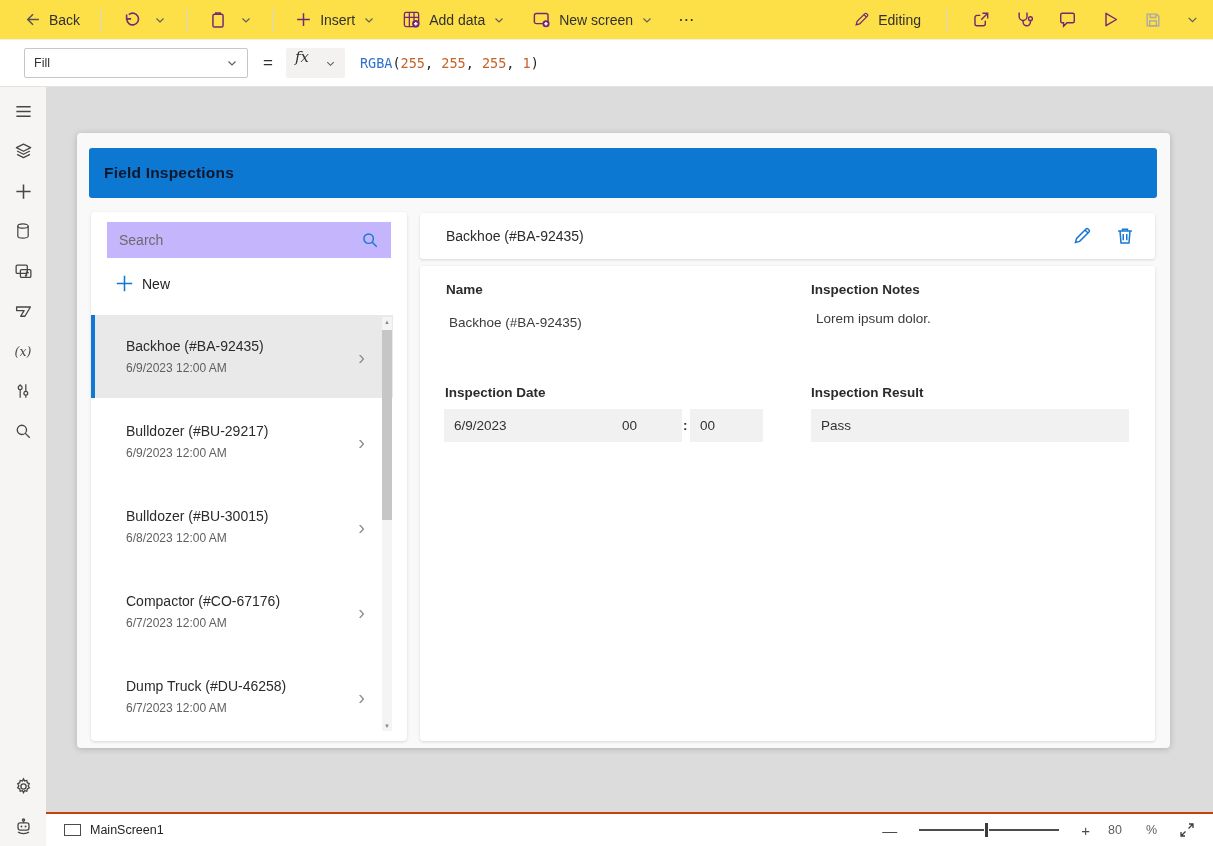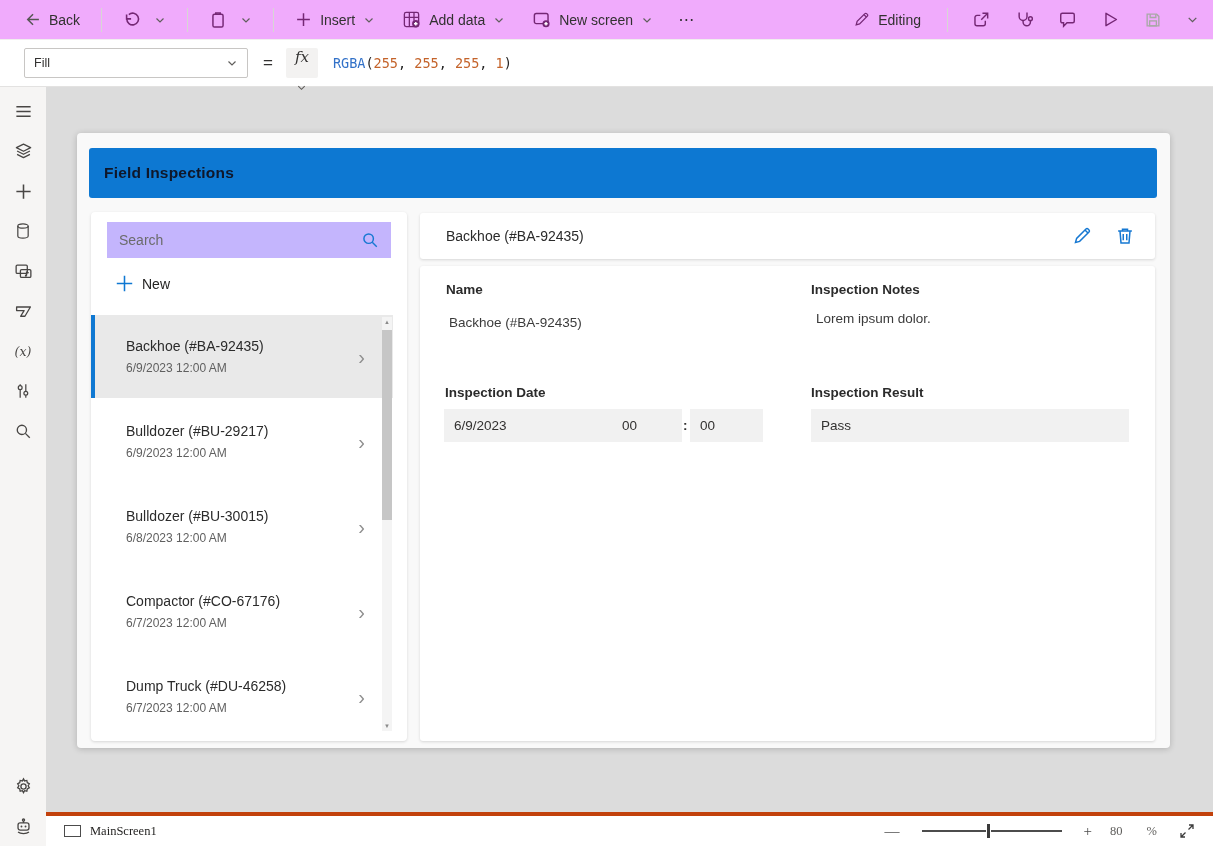--- a/index.html
+++ b/index.html
@@ -2,35 +2,35 @@
 <html><head>
 <meta charset="utf-8">
 <style>
   * { margin:0; padding:0; box-sizing:border-box; }
   html,body { width:1213px; height:846px; overflow:hidden; }
   body { font-family:"Liberation Sans","DejaVu Sans",sans-serif; background:#dcdcdc; position:relative; color:#323130; }
   svg { display:block; }
   .icon { display:inline-flex; align-items:center; justify-content:center; }
 
   
-  .topbar { position:absolute; top:0; left:0; right:0; height:40px; background:#f0abfc; display:flex; align-items:center; padding:0 14px 0 22px; border-bottom:1px solid #f0efee; z-index:5;}
+  .topbar { position:absolute; top:0; left:0; right:0; height:40px; background:#fde047; display:flex; align-items:center; padding:0 14px 0 22px; border-bottom:1px solid #f0efee; z-index:5;}
   .tb-group { display:flex; align-items:center; gap:9px; }
   .tb-btn { display:flex; align-items:center; gap:8px; font-size:14px; color:#323130; cursor:pointer; padding:4px 2px; }
   .tb-divider { width:1px; height:24px; background:#d8d6d4; margin:0 10px; }
   .purple { color:#742774; }
   .chev { color:#605e5c; }
   .tb-right { margin-left:auto; display:flex; align-items:center; gap:24px; }
   .ellipsis { font-size:16px; color:#323130; letter-spacing:1px; margin-left:14px; cursor:pointer; }
 
   
   .fbar { position:absolute; top:40px; left:0; right:0; height:47px; background:#fff; display:flex; align-items:center; padding-left:24px; border-bottom:1px solid #e3e2e1; z-index:5; }
   .prop-select { width:224px; height:30px; border:1px solid #c8c6c4; border-radius:2px; background:#fff; display:flex; align-items:center; padding:0 9px; font-size:12.5px; color:#323130; cursor:pointer; }
   .prop-select .lbl { flex:1; }
   .equals { font-size:17px; color:#323130; margin:0 13px 0 15px; }
-  .fx-btn { height:30px; background:#f3f2f1; border-radius:2px; display:flex; gap:16px; padding:0 9px; cursor:pointer;flex-direction:column; }
+  .fx-btn { height:30px; background:#f3f2f1; border-radius:2px; display:flex; gap:16px; padding:0 9px; cursor:pointer; }
   .fx-glyph { font-family:"DejaVu Serif",serif; font-style:italic; font-size:15px; color:#323130; }
   .formula { margin-left:15px; font-family:"DejaVu Sans Mono",monospace; font-size:13.5px; white-space:pre; }
   .tok-func { color:#3271c8; }
   .tok-num { color:#c4632a; }
   .tok-punc { color:#242424; }
 
   
   .rail { position:absolute; left:0; top:87px; bottom:0; width:46px; background:#f6f5f4; display:flex; flex-direction:column; align-items:center; padding-top:4px; z-index:4; }
   .rail-btn { width:46px; height:40px; display:flex; align-items:center; justify-content:center; color:#484644; cursor:pointer; }
   .rail-spacer { flex:1; }
@@ -70,21 +70,21 @@
   .dh-icons { margin-left:auto; display:flex; align-items:center; gap:23px; color:#1678d2; }
   .dh-icons .icon { cursor:pointer; }
 
   .form-card { position:absolute; left:343px; top:133px; width:735px; height:475px; background:#fff; border-radius:3px; box-shadow:0 1px 3px rgba(0,0,0,.14); }
   .f-lbl { position:absolute; font-size:13.5px; font-weight:bold; color:#2b2b2b; }
   .f-val { position:absolute; font-size:13.5px; color:#3b3b3b; }
   .f-input { position:absolute; height:33px; background:#f1f1f1; display:flex; align-items:center; padding-left:10px; font-size:13.5px; color:#323130; }
   .time-colon { position:absolute; font-size:13.5px; color:#323130; font-weight:bold; }
 
   
-  .statusbar { position:absolute; left:46px; right:0; bottom:0; height:34px; background:#fff; border-top:4px solid #c2410c; display:flex; align-items:center; padding:0 18px; z-index:4;font-family:Liberation Serif, serif; }
+  .statusbar { position:absolute; left:46px; right:0; bottom:0; height:34px; background:#fff; border-top:2px solid #c2410c; display:flex; align-items:center; padding:0 18px; z-index:4; }
   .screen-chip { display:flex; align-items:center; gap:9px; cursor:pointer; }
   .screen-rect { width:17px; height:12px; border:1px solid #4c4c4c; background:#fff; }
   .screen-name { font-size:12.5px; color:#252423; }
   .zoom-ctrls { margin-left:auto; display:flex; align-items:center; }
   .z-btn { color:#4c4c4c; font-size:15px; cursor:pointer; padding:0 4px; }
   .z-slider { position:relative; width:140px; height:16px; margin:0 18px; cursor:pointer; }
   .z-track { position:absolute; left:0; right:0; top:7px; height:2px; background:#4c4c4c; }
   .z-handle { position:absolute; left:46%; top:1px; width:5px; height:14px; background:#3b3b3b; border-left:1px solid #fff; border-right:1px solid #fff; }
   .z-pct { font-size:12.5px; color:#5f5e5c; margin:0 22px 0 14px; display:flex; gap:24px; }
   .z-fit { color:#3b3b3b; cursor:pointer; }

